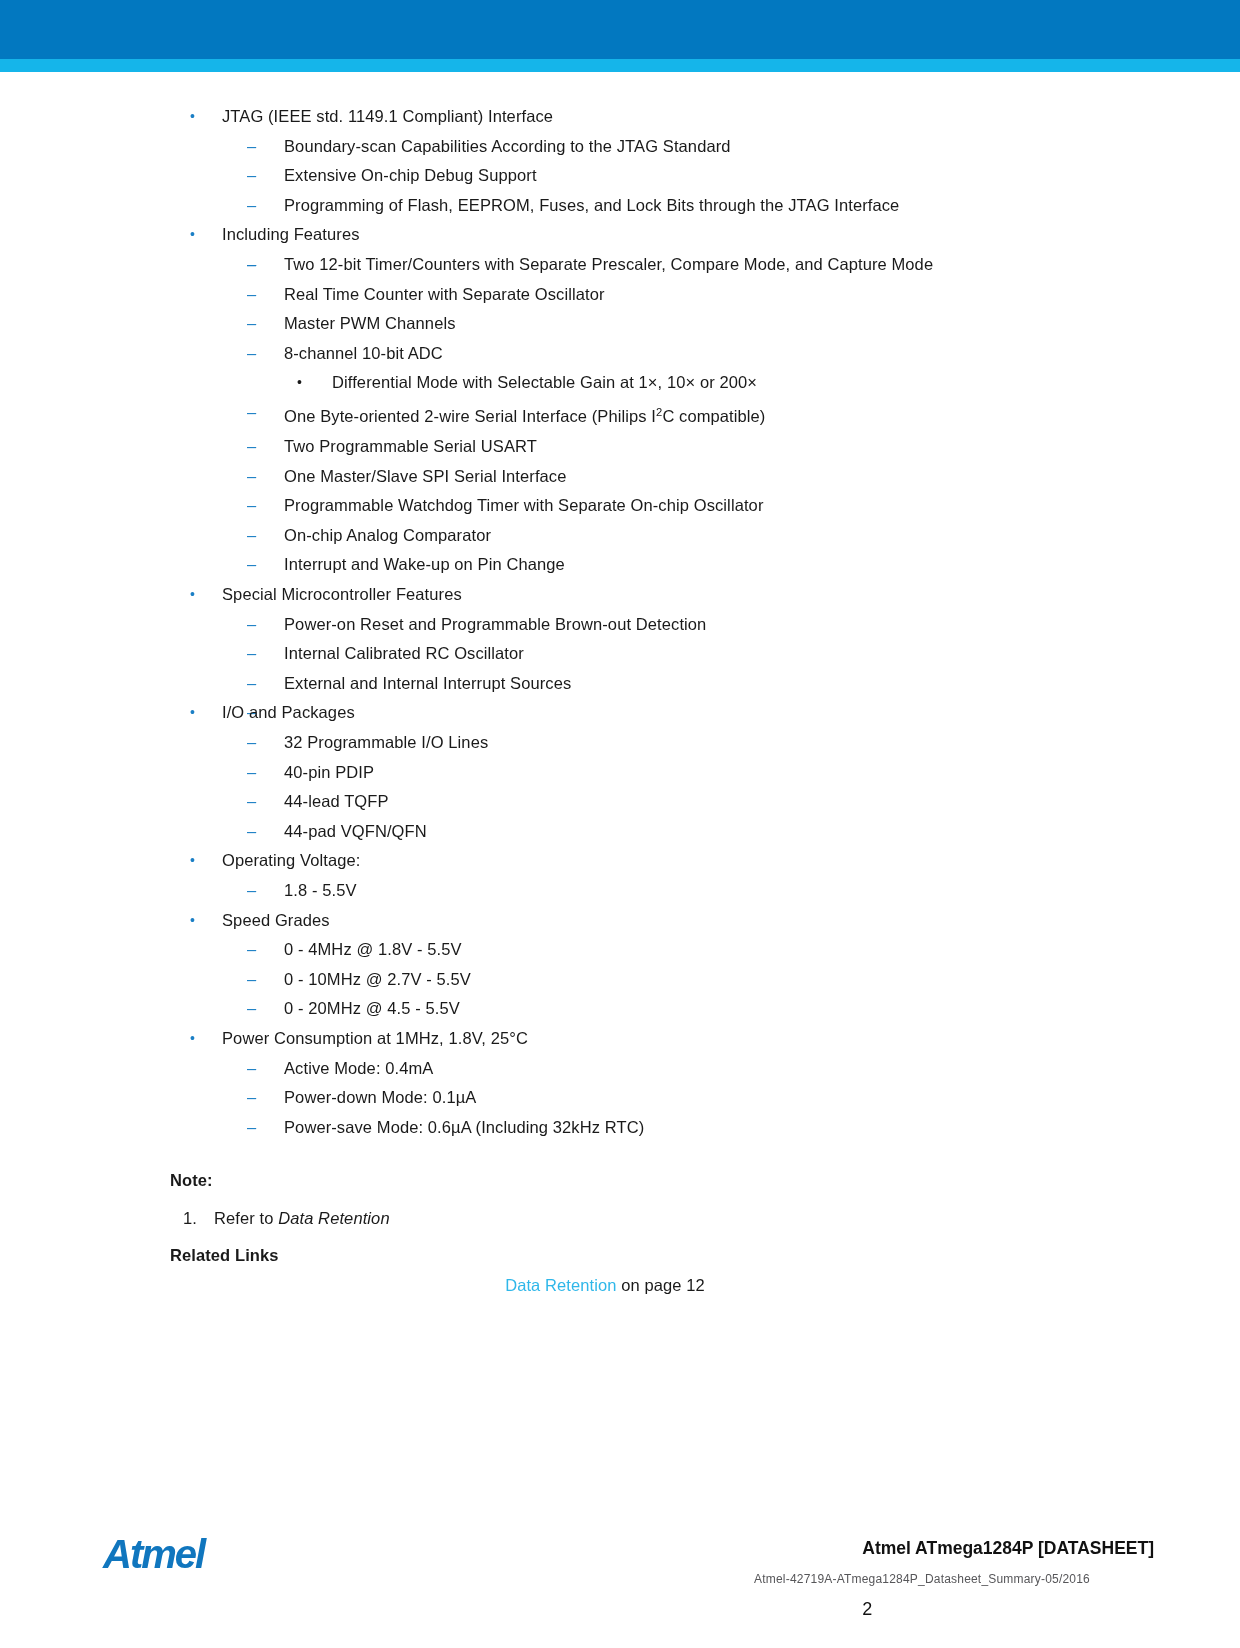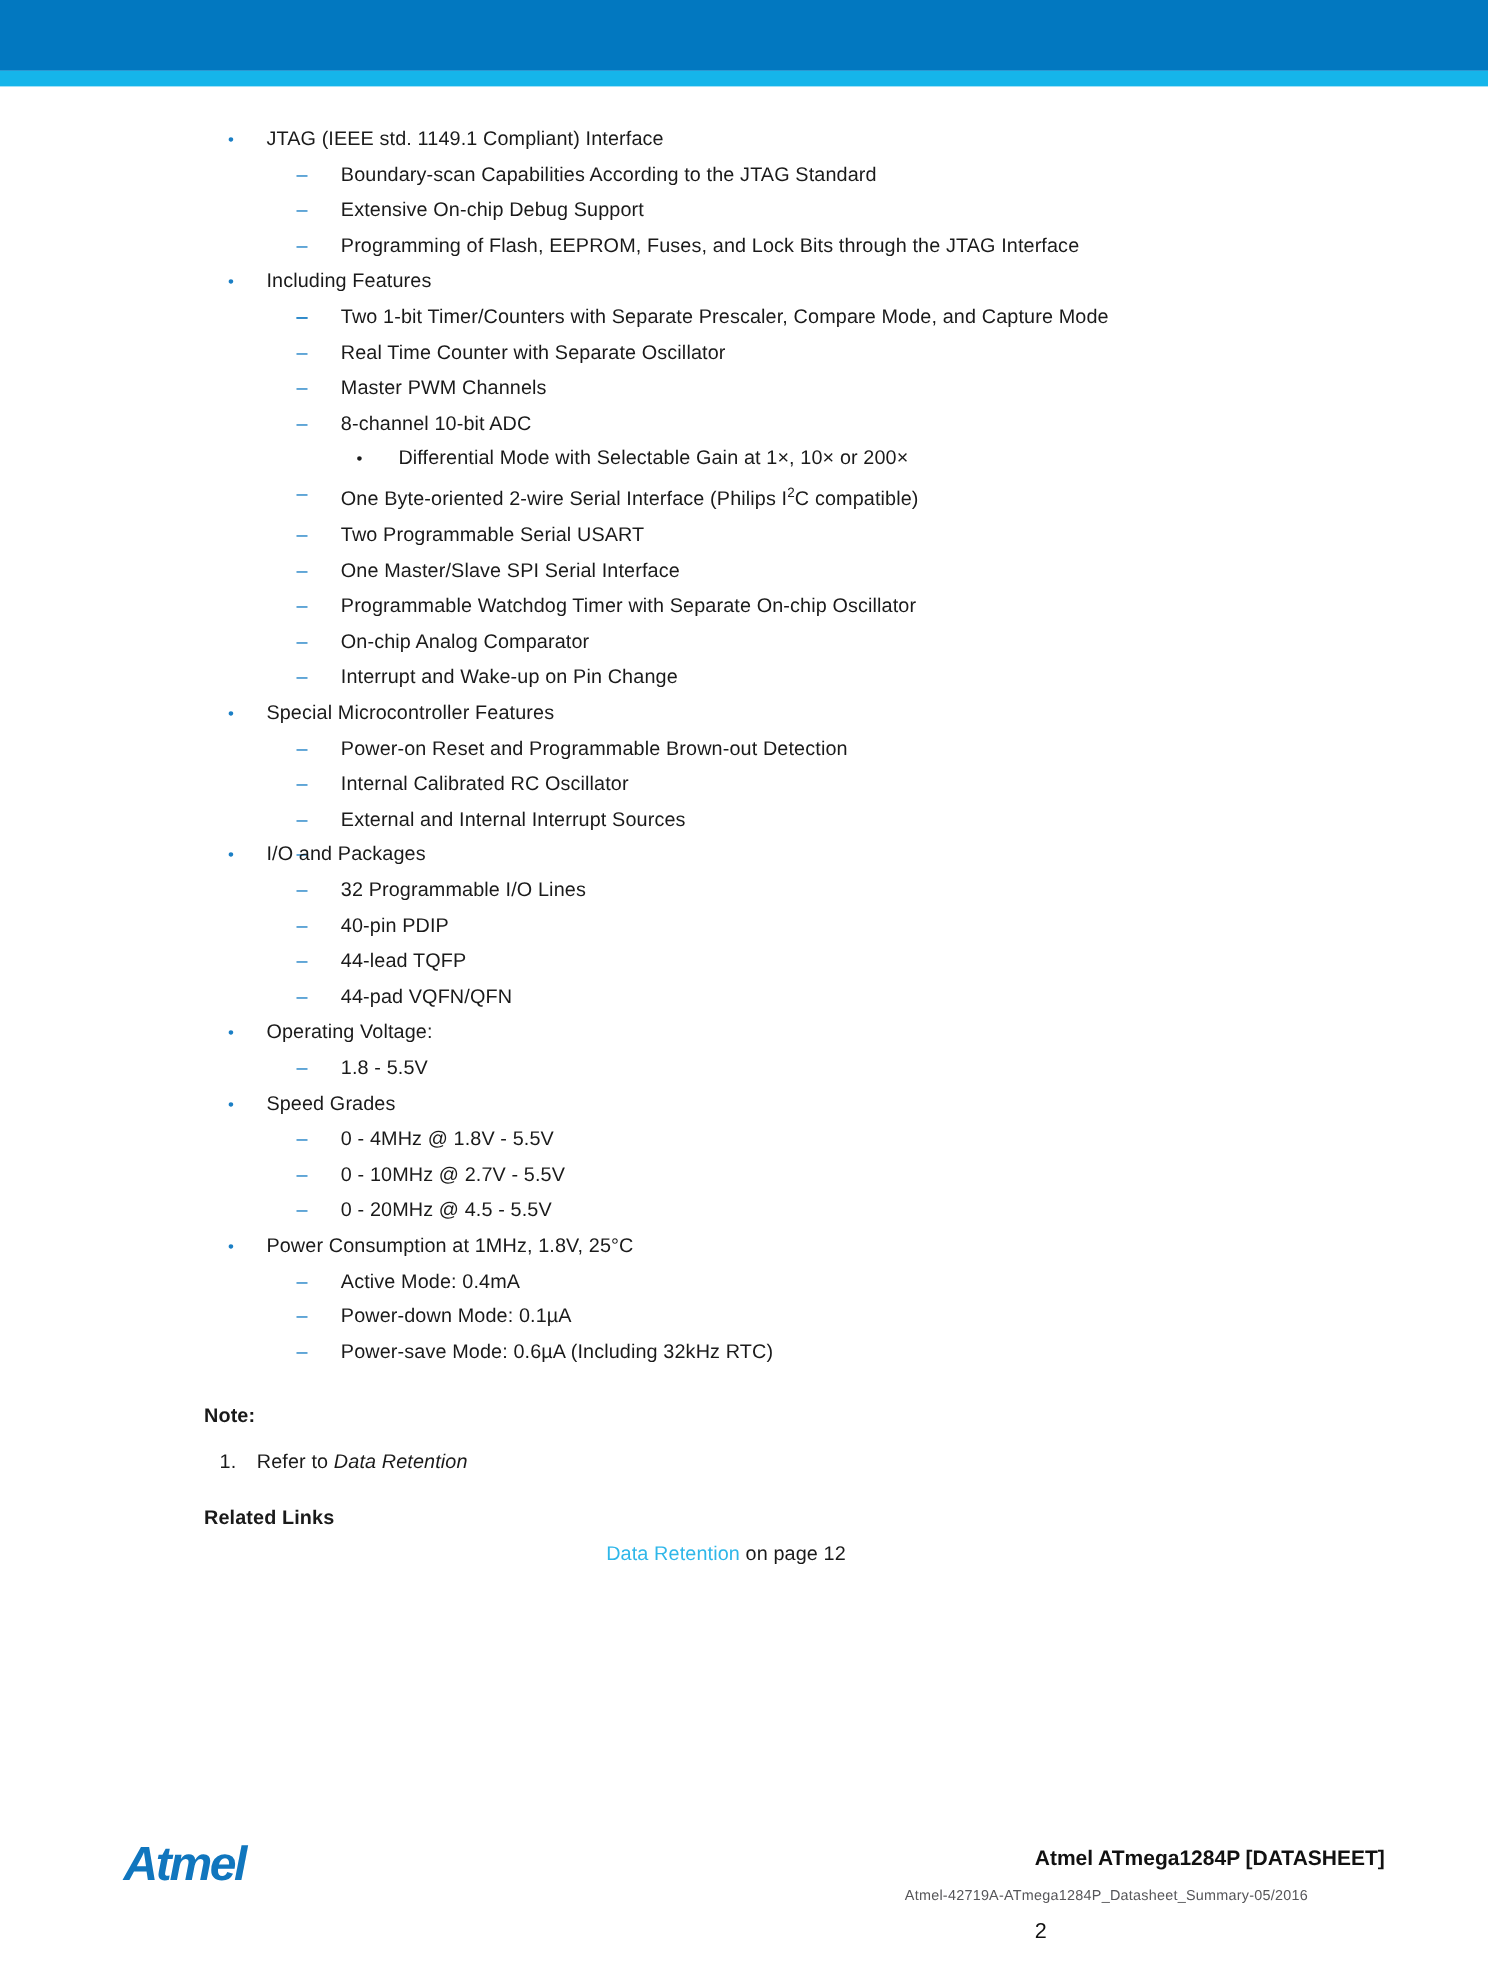--- a/index.html
+++ b/index.html
@@ -35,21 +35,21 @@
   .note-heading {
     margin-top:24px; padding-left:170px;
     font-weight:bold; font-size:16.5px; line-height:29.6px;
   }
   .note-row {
     margin-top:8px; position:relative;
     padding-left:214px; font-size:16.5px; line-height:29.6px;
   }
   .note-row .note-num { position:absolute; left:183px; }
   .related-heading {
-    margin-top:18px; padding-left:170px;
+    margin-top:8px; padding-left:170px;
     font-weight:bold; font-size:16.5px; line-height:29.6px;
   }
   .related-row {
     padding-left:110px; font-size:16.5px; line-height:29.6px;text-align:center;
   }
   .related-row a {
     color:#2fb7e9; text-decoration:none; cursor:pointer;
   }
   .footer-logo {
     position:absolute; left:84px; top:1532px;
@@ -74,21 +74,21 @@
 <div class="header-stripe"></div>
 
 <div class="content">
   <div id="features-list">
       <div class="li l1"><span class="marker">•</span><span class="txt"><span>JTAG (IEEE std. 1149.1 Compliant) Interface</span></span></div>
       <div class="li l2"><span class="marker">–</span><span class="txt"><span>Boundary-scan Capabilities According to the JTAG Standard</span></span></div>
       <div class="li l2"><span class="marker">–</span><span class="txt"><span>Extensive On-chip Debug Support</span></span></div>
       <div class="li l2"><span class="marker">–</span><span class="txt"><span>Programming of Flash, EEPROM, Fuses, and Lock Bits through the JTAG Interface</span></span></div>
       <div class="li l1"><span class="marker">•</span><span class="txt"><span>Including Features</span></span></div>
       <div class="li l2"><span class="marker">–</span></div>
-      <div class="li l2"><span class="marker">–</span><span class="txt"><span>Two 1-bit Timer/Counters with Separate Prescaler, Compare Mode, and Capture Mode</span></span></div>
+      <div class="li l2"><span class="marker">–</span><span class="txt"><span>Two 12-bit Timer/Counters with Separate Prescaler, Compare Mode, and Capture Mode</span></span></div>
       <div class="li l2"><span class="marker">–</span><span class="txt"><span>Real Time Counter with Separate Oscillator</span></span></div>
       <div class="li l2"><span class="marker">–</span><span class="txt"><span>Master PWM Channels</span></span></div>
       <div class="li l2"><span class="marker">–</span><span class="txt"><span>8-channel 10-bit ADC</span></span></div>
       <div class="li l3"><span class="marker">•</span><span class="txt"><span>Differential Mode with Selectable Gain at 1×, 10× or 200×</span></span></div>
       <div class="li l2"><span class="marker">–</span><span class="txt"><span>One Byte-oriented 2-wire Serial Interface (Philips I</span><sup>2</sup><span>C compatible)</span></span></div>
       <div class="li l2"><span class="marker">–</span><span class="txt"><span>Two Programmable Serial USART</span></span></div>
       <div class="li l2"><span class="marker">–</span><span class="txt"><span>One Master/Slave SPI Serial Interface</span></span></div>
       <div class="li l2"><span class="marker">–</span><span class="txt"><span>Programmable Watchdog Timer with Separate On-chip Oscillator</span></span></div>
       <div class="li l2"><span class="marker">–</span><span class="txt"><span>On-chip Analog Comparator</span></span></div>
       <div class="li l2"><span class="marker">–</span><span class="txt"><span>Interrupt and Wake-up on Pin Change</span></span></div>

